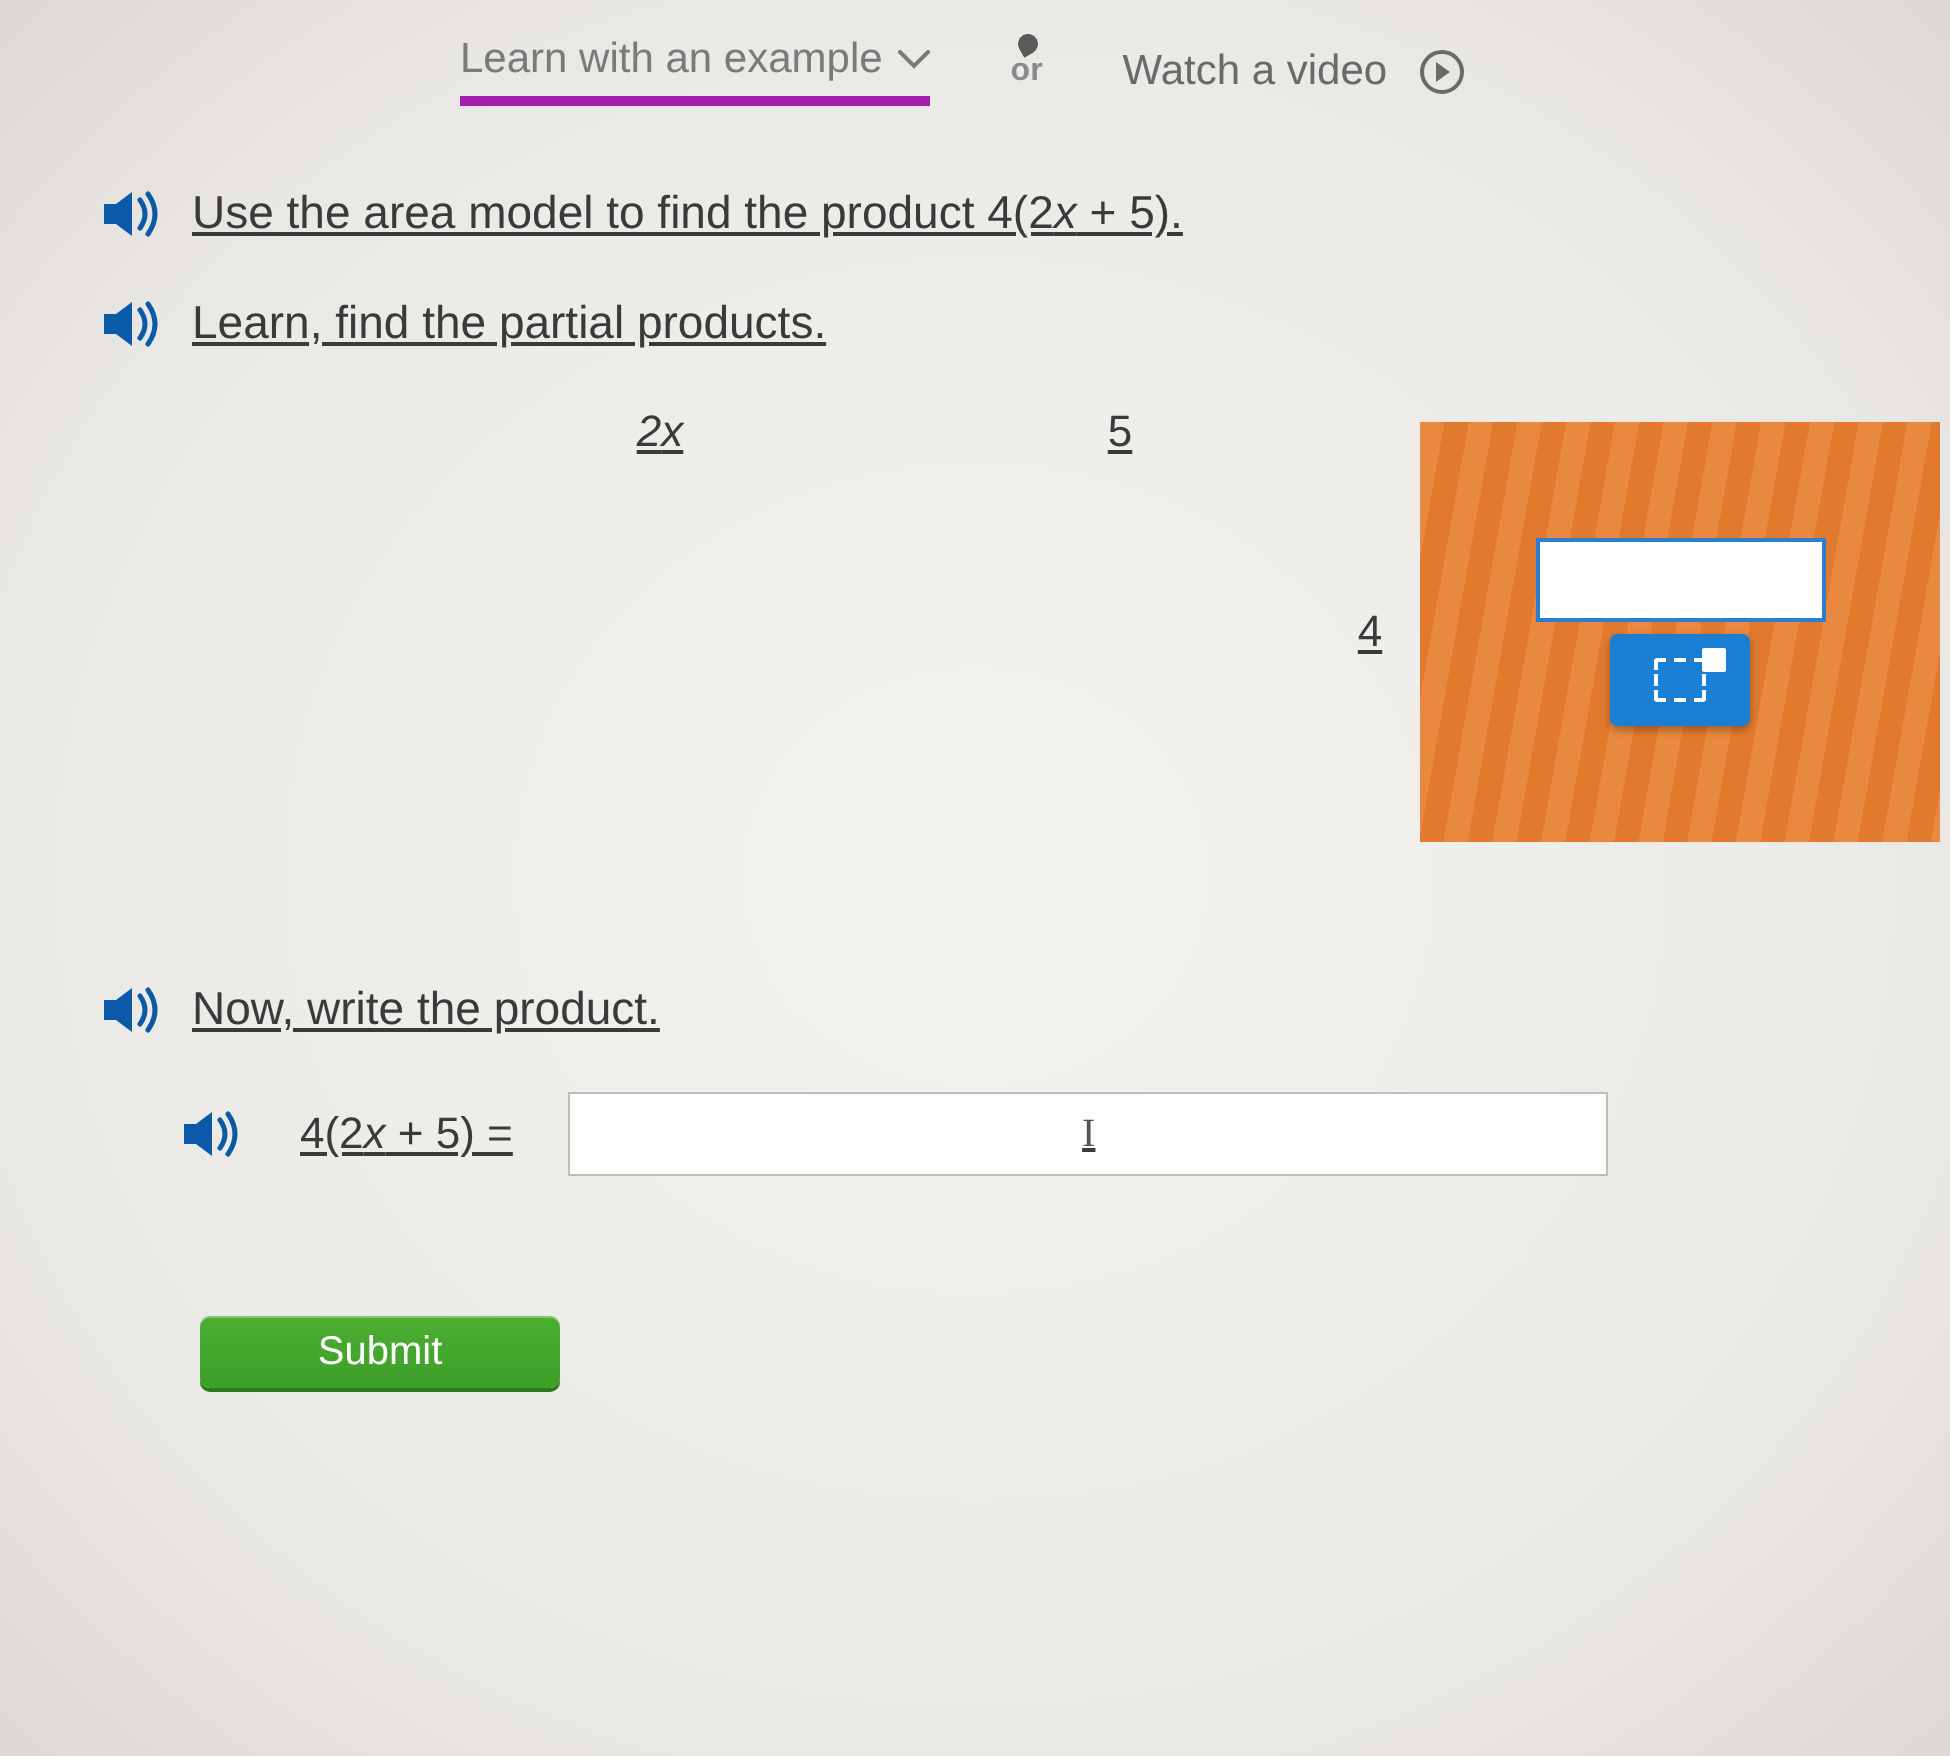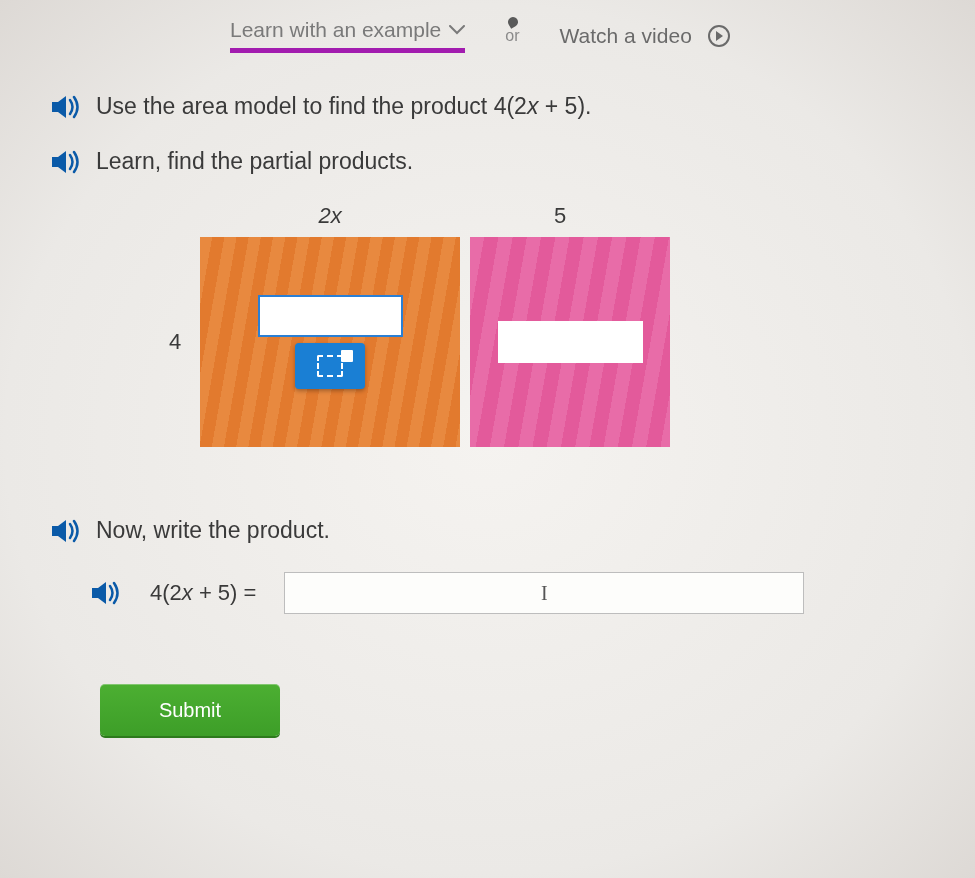--- a/index.html
+++ b/index.html
@@ -24,21 +24,21 @@
     display: flex;
     align-items: center;
     gap: 8px;
     cursor: pointer;
     border-bottom: 5px solid #a21caf;
     padding-bottom: 6px;
   }
   .or-divider {
     color: #8a8a8a;
     font-size: 16px;
-    font-weight: 400;
+    font-weight: 700;
     position: relative;
     text-align: center;
   }
   .or-divider::before {
     content: "";
     position: absolute;
     top: -10px;
     right: 2px;
     width: 10px;
     height: 10px;
@@ -71,20 +71,21 @@
     content: "";
     width: 0;
     height: 0;
     border-left: 7px solid #6a6a6a;
     border-top: 5px solid transparent;
     border-bottom: 5px solid transparent;
     margin-left: 2px;
   }
   .content {
     padding: 30px 50px 0 50px;
+    text-decoration: underline;
   }
   .line {
     display: flex;
     align-items: center;
     gap: 14px;
     margin-bottom: 28px;
   }
   .speaker-icon {
     width: 32px;
     height: 26px;
@@ -92,21 +93,21 @@
     cursor: pointer;
   }
   .instruction-text {
     font-size: 23px;
     color: #3a3a3a;
   }
   .expr-italic { font-style: italic; }
   .area-model {
     margin: 20px 0 10px 100px;
     display: flex;
-    flex-direction: column;
+    flex-direction: row;
   }
   .col-labels {
     display: flex;
     margin-left: 50px;
     font-size: 22px;
     color: #3a3a3a;
   }
   .col-labels .lab1 { width: 260px; text-align: center; font-style: italic; }
   .col-labels .lab2 { width: 200px; text-align: center; }
   .model-row {
@@ -213,21 +214,21 @@
     font-size: 20px;
     padding: 0 10px;
     outline: none;
     font-family: serif;
     text-align: center;
     color: #555;
   }
   .submit-btn {
     margin: 70px 0 0 50px;
     width: 180px;
-    height: 52px;
+    height: 36px;
     background: linear-gradient(to bottom, #4caf32, #3d9e28);
     color: #fff;
     font-size: 20px;
     border: none;
     border-radius: 5px;
     cursor: pointer;
     box-shadow: 0 2px 0 #2d7a1c, inset 0 1px 0 rgba(255,255,255,0.3);
   }
 </style>
 </head>

